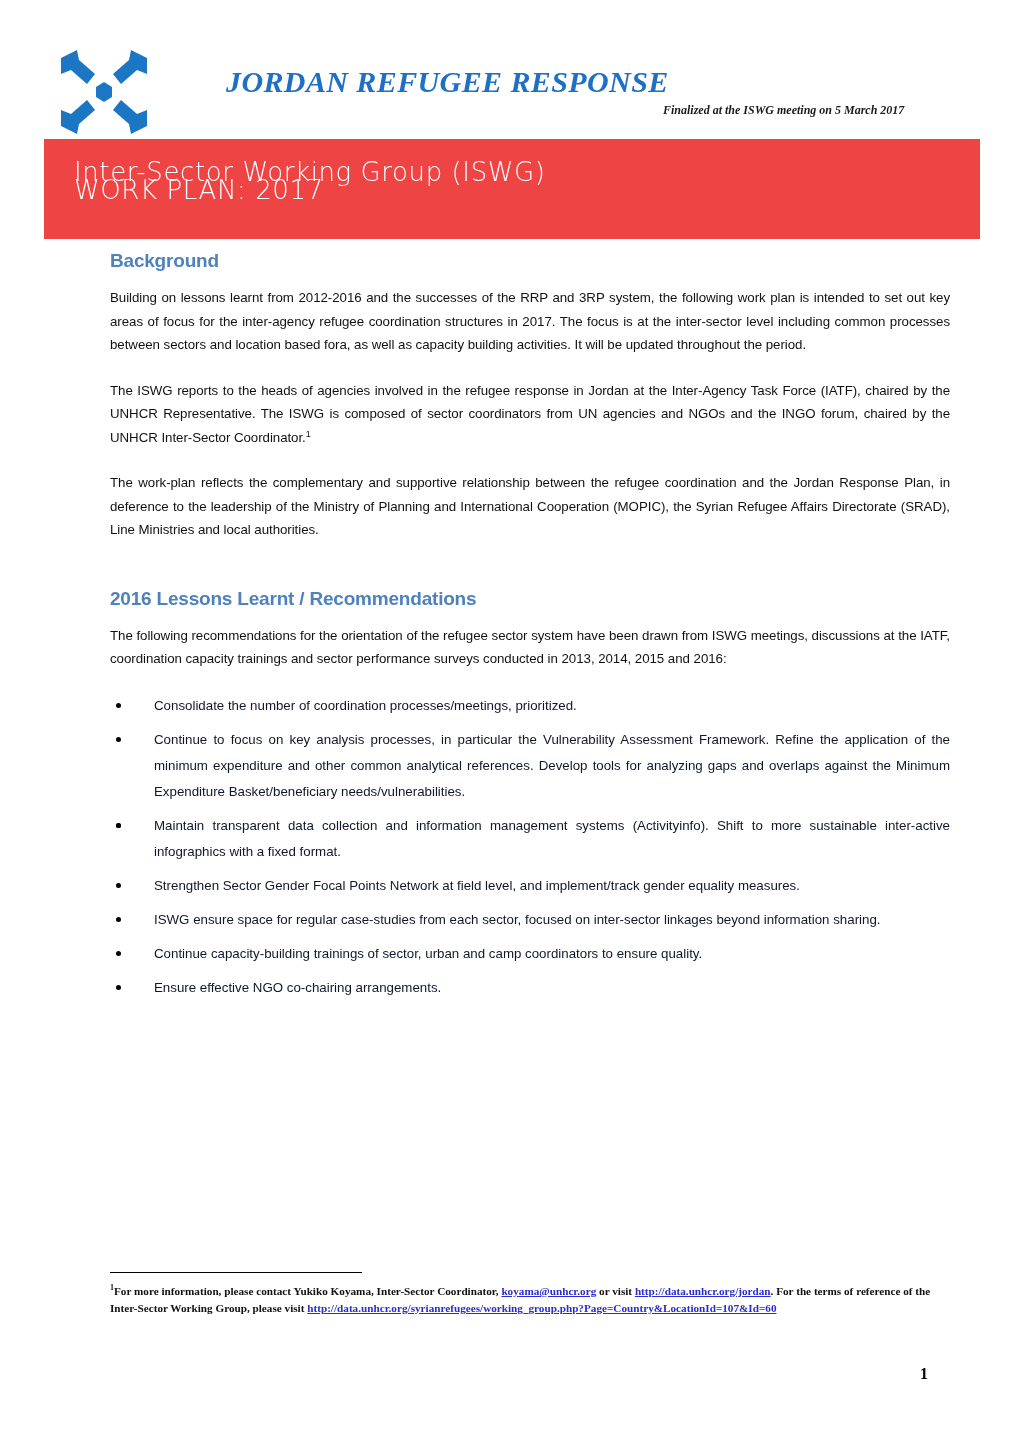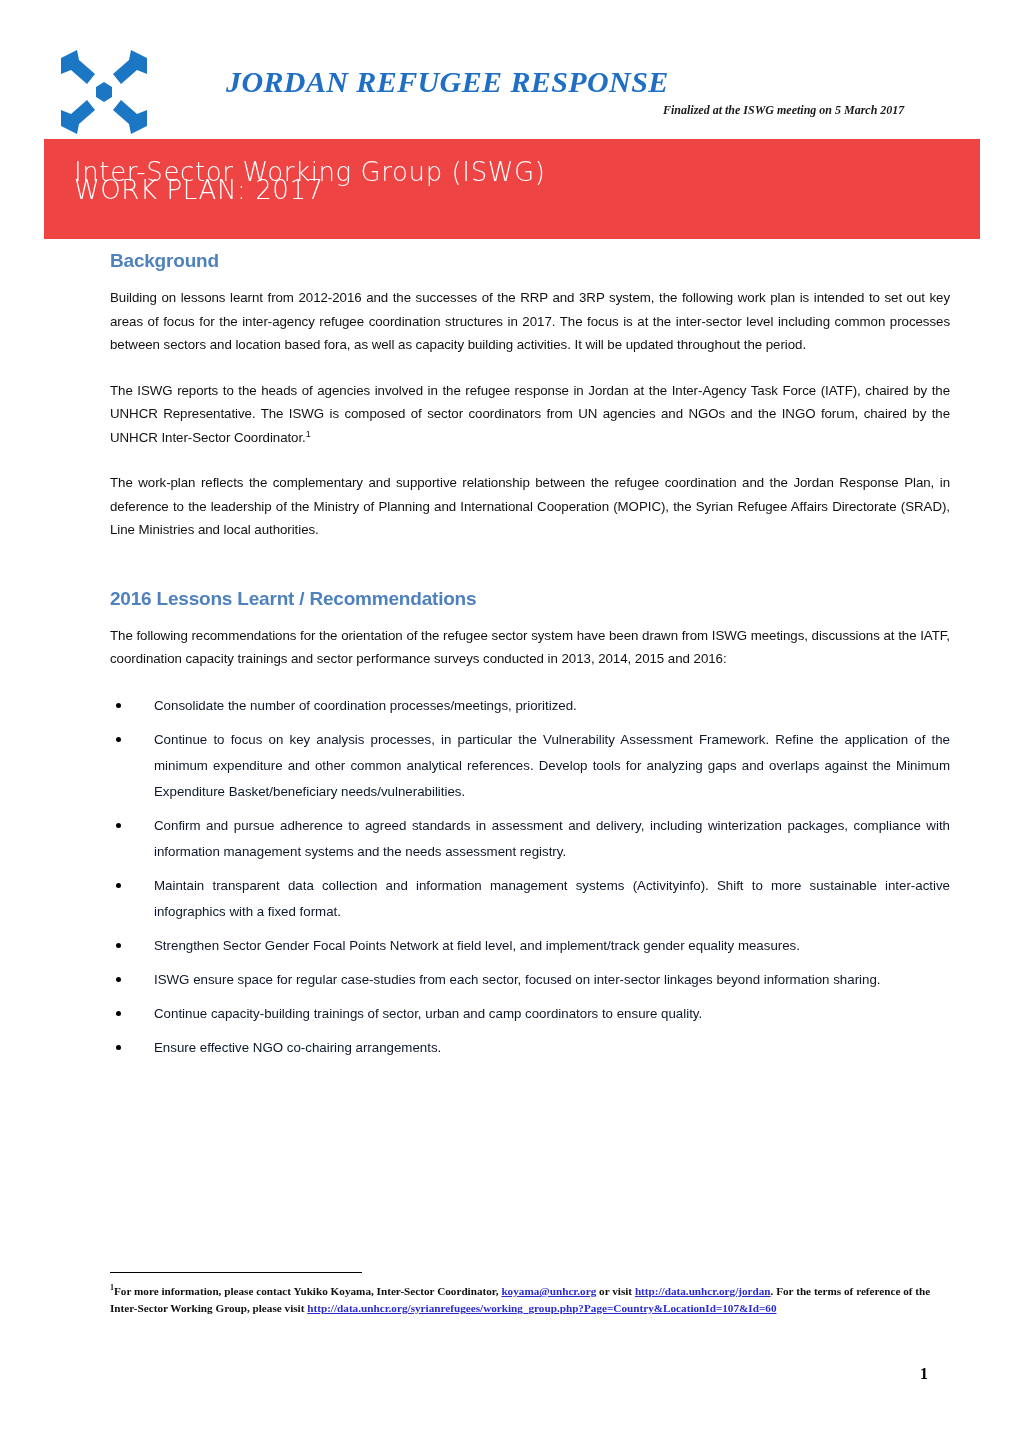--- a/index.html
+++ b/index.html
@@ -228,21 +228,20 @@
       <li>
         <span class="bullet-dot"></span>
         <span>Consolidate the number of coordination processes/meetings, prioritized.</span>
       </li>
       <li>
         <span class="bullet-dot"></span>
         <span>Continue to focus on key analysis processes, in particular the Vulnerability Assessment Framework. Refine the application of the minimum expenditure and other common analytical references. Develop tools for analyzing gaps and overlaps against the Minimum Expenditure Basket/beneficiary needs/vulnerabilities.</span>
       </li>
       <li>
         <span class="bullet-dot"></span>
-        <span>Confirm and pursue adherence to agreed standards in assessment and delivery, including winterization packages, compliance with information management systems and the needs assessment registry.</span>
       </li>
       <li>
         <span class="bullet-dot"></span>
         <span>Maintain transparent data collection and information management systems (Activityinfo). Shift to more sustainable inter-active infographics with a fixed format.</span>
       </li>
       <li>
         <span class="bullet-dot"></span>
         <span>Strengthen Sector Gender Focal Points Network at field level, and implement/track gender equality measures.</span>
       </li>
       <li>

